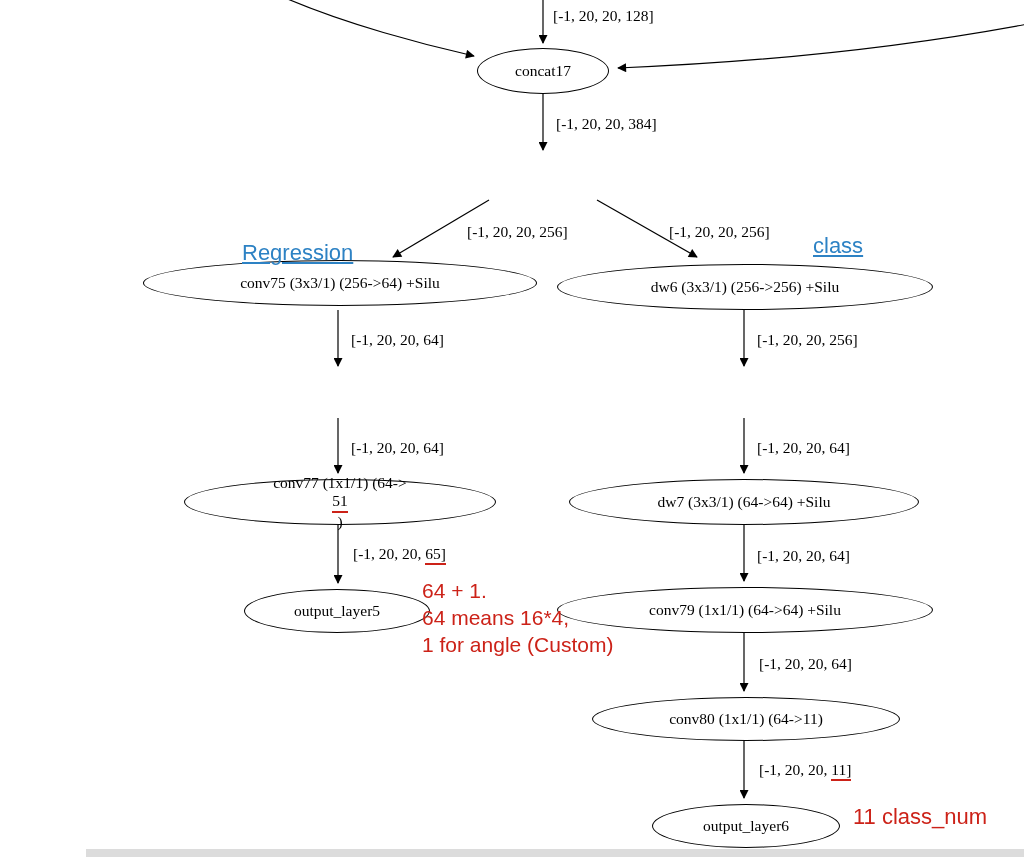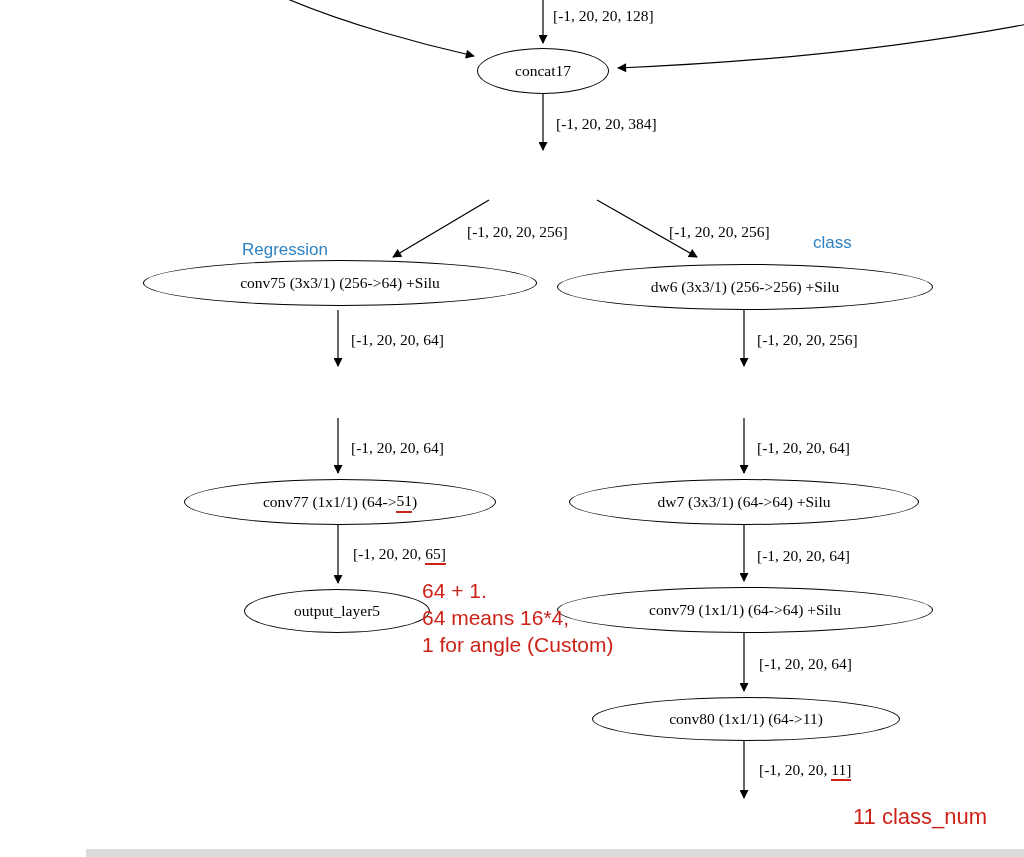--- a/index.html
+++ b/index.html
@@ -12,21 +12,21 @@
   .node{
     position:absolute;border:1.4px solid var(--node-stroke,#000);border-radius:50%;
     display:flex;align-items:center;justify-content:center;
     font-size:15.5px;color:#000;background:#fff;white-space:nowrap;box-sizing:border-box;
   }
   .edge-label{
     position:absolute;font-size:15.5px;color:#000;white-space:nowrap;
   }
   .ann-blue{
     position:absolute;font-family:"Liberation Sans", sans-serif;
-    color:var(--annotation-blue,#2d82c4);font-size:17px;white-space:nowrap;
+    color:var(--annotation-blue,#2d82c4);font-size:22px;white-space:nowrap;text-decoration:underline;
   }
   .ann-red{
     position:absolute;font-family:"Liberation Sans", sans-serif;
     color:var(--annotation-red,#cc2218);font-size:21px;white-space:nowrap;
   }
   .red-underline{
     border-bottom:2.2px solid var(--annotation-red,#cc2218);
     padding-bottom:1px;
   }
   .scrollbar{
@@ -63,36 +63,39 @@
 
   <div class="node" style="left:477px;top:48px;width:132px;height:46px;">
     <span>concat17</span>
   </div>
   <div class="node" style="left:143px;top:260px;width:394px;height:46px;">
     <span>conv75 (3x3/1) (256-&gt;64) +Silu</span>
   </div>
   <div class="node" style="left:557px;top:264px;width:376px;height:46px;">
     <span>dw6 (3x3/1) (256-&gt;256) +Silu</span>
   </div>
-  <div class="node" style="left:184px;top:479px;width:312px;height:46px;">
+  <div class="node" style="left:184px;top:479px;width:312px;height:46px;flex-direction:column;">
     <span>conv77 (1x1/1) (64-&gt;</span>
       <span class="red-underline">51</span>
       <span>)</span>
   </div>
   <div class="node" style="left:569px;top:479px;width:350px;height:46px;">
     <span>dw7 (3x3/1) (64-&gt;64) +Silu</span>
   </div>
   <div class="node" style="left:244px;top:589px;width:186px;height:44px;">
     <span>output_layer5</span>
   </div>
   <div class="node" style="left:557px;top:587px;width:376px;height:46px;">
     <span>conv79 (1x1/1) (64-&gt;64) +Silu</span>
   </div>
   <div class="node" style="left:592px;top:697px;width:308px;height:44px;">
     <span>conv80 (1x1/1) (64-&gt;11)</span>
+  </div>
+  <div class="node" style="left:652px;top:804px;width:188px;height:44px;">
+    <span>output_layer6</span>
   </div>
 
   <div class="edge-label" style="left:553px;top:7px;">[-1, 20, 20, 128]</div>
   <div class="edge-label" style="left:556px;top:115px;">[-1, 20, 20, 384]</div>
   <div class="edge-label" style="left:467px;top:223px;">[-1, 20, 20, 256]</div>
   <div class="edge-label" style="left:669px;top:223px;">[-1, 20, 20, 256]</div>
   <div class="edge-label" style="left:351px;top:331px;">[-1, 20, 20, 64]</div>
   <div class="edge-label" style="left:757px;top:331px;">[-1, 20, 20, 256]</div>
   <div class="edge-label" style="left:351px;top:439px;">[-1, 20, 20, 64]</div>
   <div class="edge-label" style="left:757px;top:439px;">[-1, 20, 20, 64]</div>

